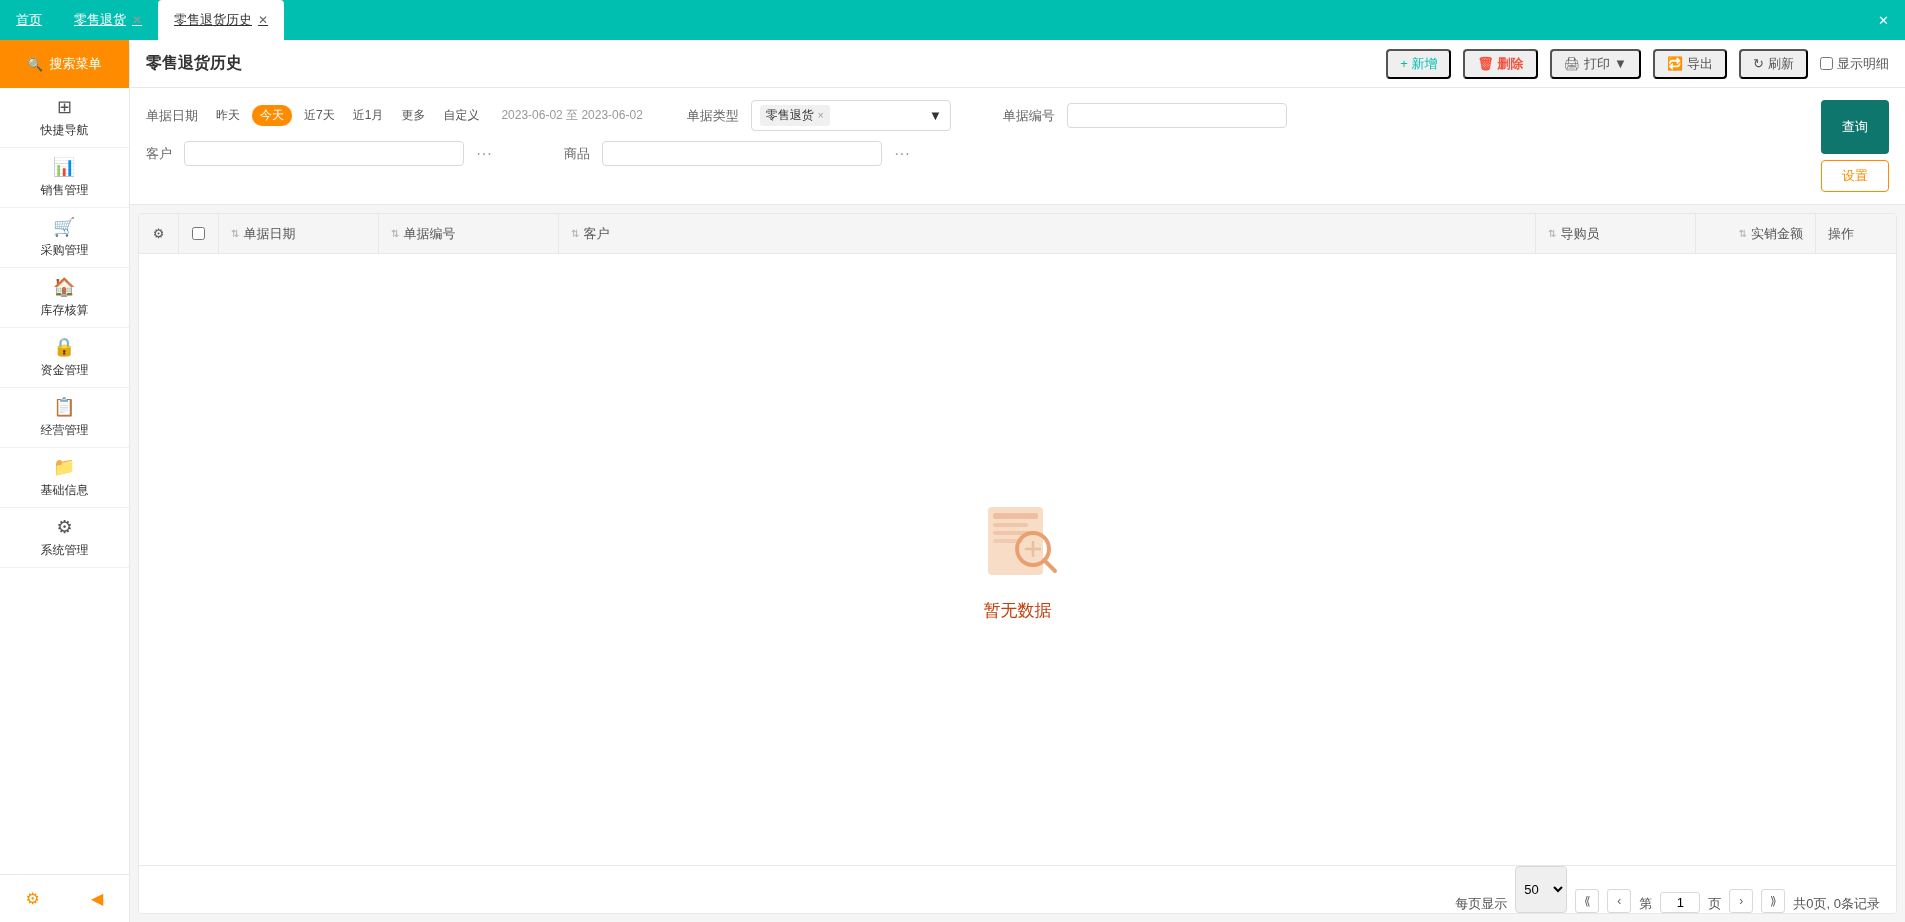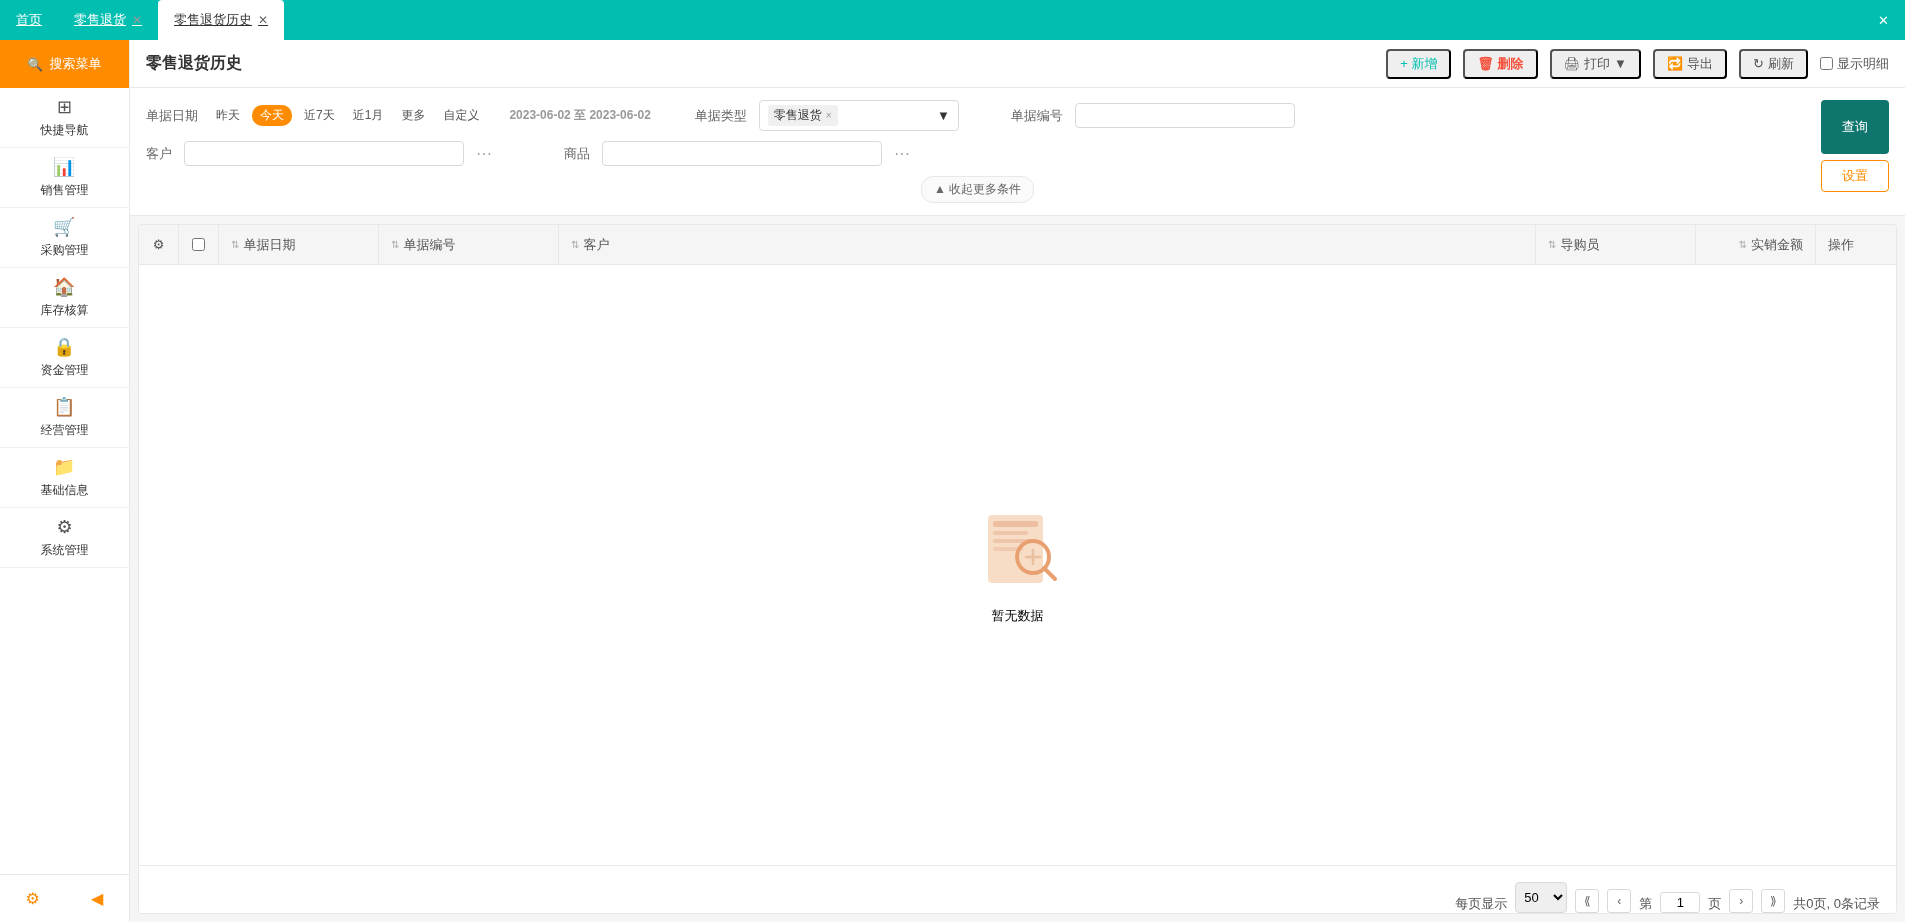--- a/index.html
+++ b/index.html
@@ -187,22 +187,21 @@
     }
     .date-btn.active {
       background: #ff8c00;
       color: #fff;
       border-radius: 10px;
       padding: 2px 8px;
     }
     .date-range-text {
       font-size: 12px;
       color: #999;
-      margin-left: 12px;
-      font-weight: bold;
+      margin-left: 4px;
     }
     .filter-select {
       border: 1px solid #d9d9d9;
       border-radius: 4px;
       padding: 4px 8px;
       font-size: 13px;
       color: #333;
       background: #fff;
       cursor: pointer;
       display: flex;
@@ -322,42 +321,42 @@
     
     .empty-state {
       flex: 1;
       display: flex;
       flex-direction: column;
       align-items: center;
       justify-content: center;
       gap: 12px;
     }
     .empty-text {
-      font-size: 13px;
-      color: #000000;
+      font-size: 17px;
+      color: #c2410c;
     }
 
     
     .pagination {
       height: 48px;
       background: #fff;
       border-top: 1px solid #e8e8e8;
       display: flex;
       align-items: flex-end;
       justify-content: flex-end;
       padding: 0 16px;
       gap: 8px;
       flex-shrink: 0;
       font-size: 13px;
       color: #555;
     }
     .page-size-select {
       border: 1px solid #d9d9d9;
       border-radius: 4px;
-      padding: 6px 4px;
+      padding: 14px 4px;
       font-size: 13px;
     }
     .page-nav-btn {
       width: 24px;
       height: 24px;
       border: 1px solid #d9d9d9;
       border-radius: 3px;
       display: flex;
       align-items: center;
       justify-content: center;
@@ -508,25 +507,20 @@
           <div class="filter-row">
             <span class="filter-label">客户</span>
             <input class="filter-input" style="max-width: 280px;" type="text">
             <span class="filter-dots">···</span>
 
             <span class="filter-label" style="margin-left:60px;text-align:right;">商品</span>
             <input class="filter-input" style="max-width: 280px;" type="text">
             <span class="filter-dots">···</span>
           </div>
 
-          <div style="display:flex; justify-content:center; margin-top:4px;">
-            <div class="collapse-btn">
-              <span>▲ 收起更多条件</span>
-            </div>
-          </div>
         </div>
 
         <div class="filter-right-btns">
           <button class="query-btn">查询</button>
           <button class="settings-btn">设置</button>
         </div>
       </div>
     </div>
 
     <div class="table-container">

